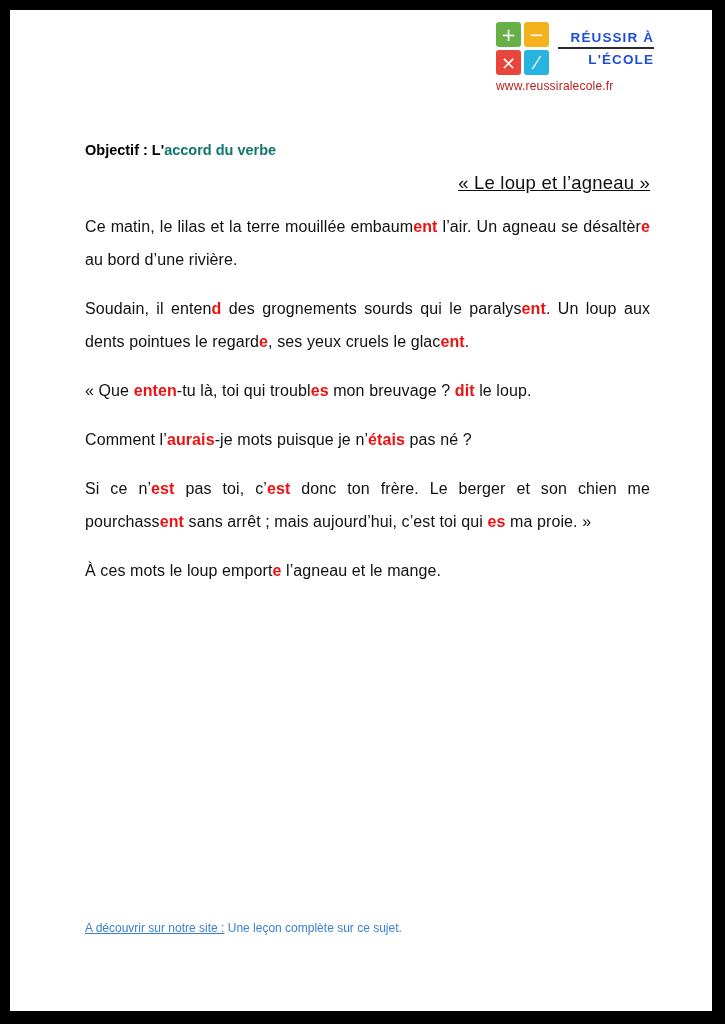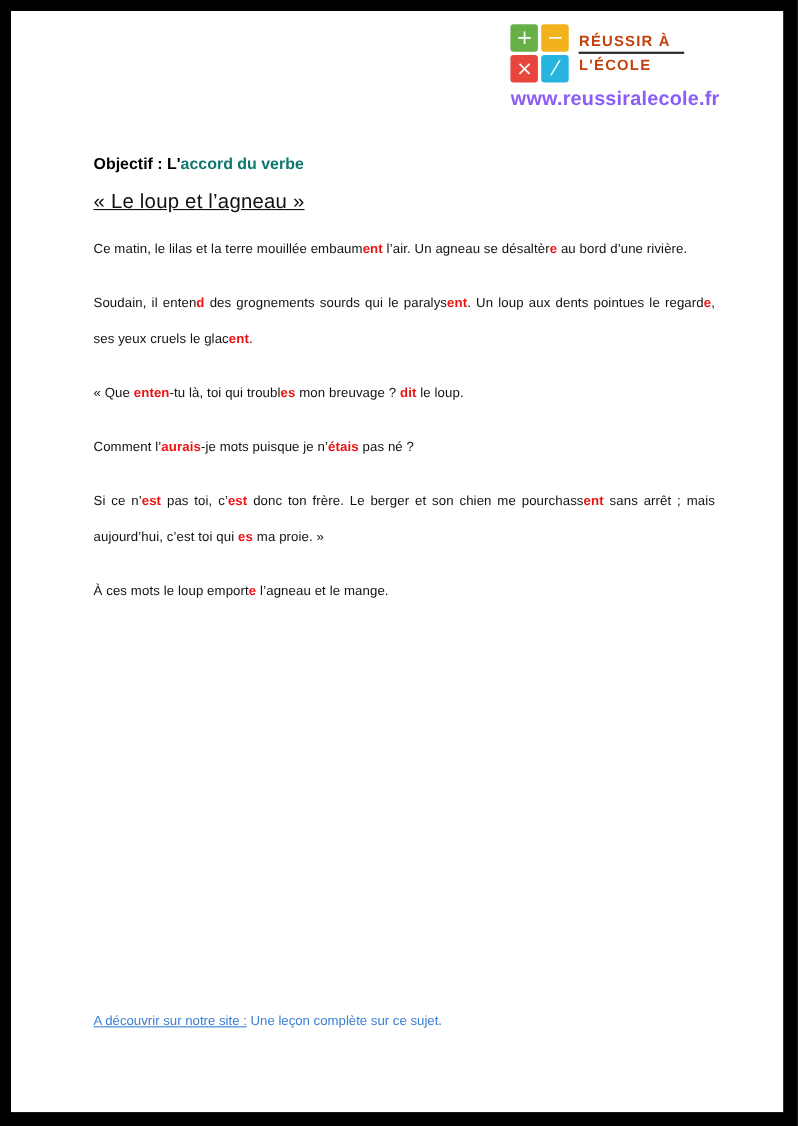--- a/index.html
+++ b/index.html
@@ -58,42 +58,42 @@
     color: #ffffff;
     font-size: 18px;
     line-height: 25px;
     text-align: center;
     font-weight: 400;
     font-family: "DejaVu Sans", sans-serif;
   }
   .logo-words {
     display: flex;
     flex-direction: column;
-    align-items: flex-start;
-    color: #c2410c;
+    align-items: flex-end;
+    color: #1d4ed8;
   }
   .logo-line1, .logo-line2 {
     font-size: 13.5px;
     font-weight: 700;
     letter-spacing: 1.1px;
     line-height: 17px;
     white-space: nowrap;
   }
   .logo-rule {
     height: 2px;
     background: #2b2b2b;
     width: 100%;
     min-width: 96px;
     margin: 1px 0 2px 0;
   }
   .logo-url {
     margin-top: 4px;
-    font-size: 18px;
-    font-weight: 700;
-    color: #8b5cf6;
+    font-size: 12px;
+    font-weight: 400;
+    color: #b91c1c;
     letter-spacing: 0.2px;
     white-space: nowrap;
   }
 
   
   .content {
     position: absolute;
     left: 75px;
     top: 132px;
     width: 565px;
@@ -108,30 +108,30 @@
   }
   .objective {
     font-weight: 700;
     font-size: 14.5px;
     color: #000000;
     margin: 0 0 14px 0;
   }
   .objective .red { color: #0f766e; }
 
   .story-title {
-    text-align: left;
+    text-align: right;
     font-size: 18.5px;
     color: #111111;
     text-decoration: underline;
     margin: 0 0 16px 0;
     letter-spacing: 0.2px;
   }
 
   .para {
-    font-size: 12px;
+    font-size: 16px;
     line-height: 33px;
     color: #111111;
     text-align: justify;
     margin: 16px 0 14px 0;
     letter-spacing: 0.1px;
   }
   .para .r {
     color: #ee1111;
     font-weight: 700;
   }

